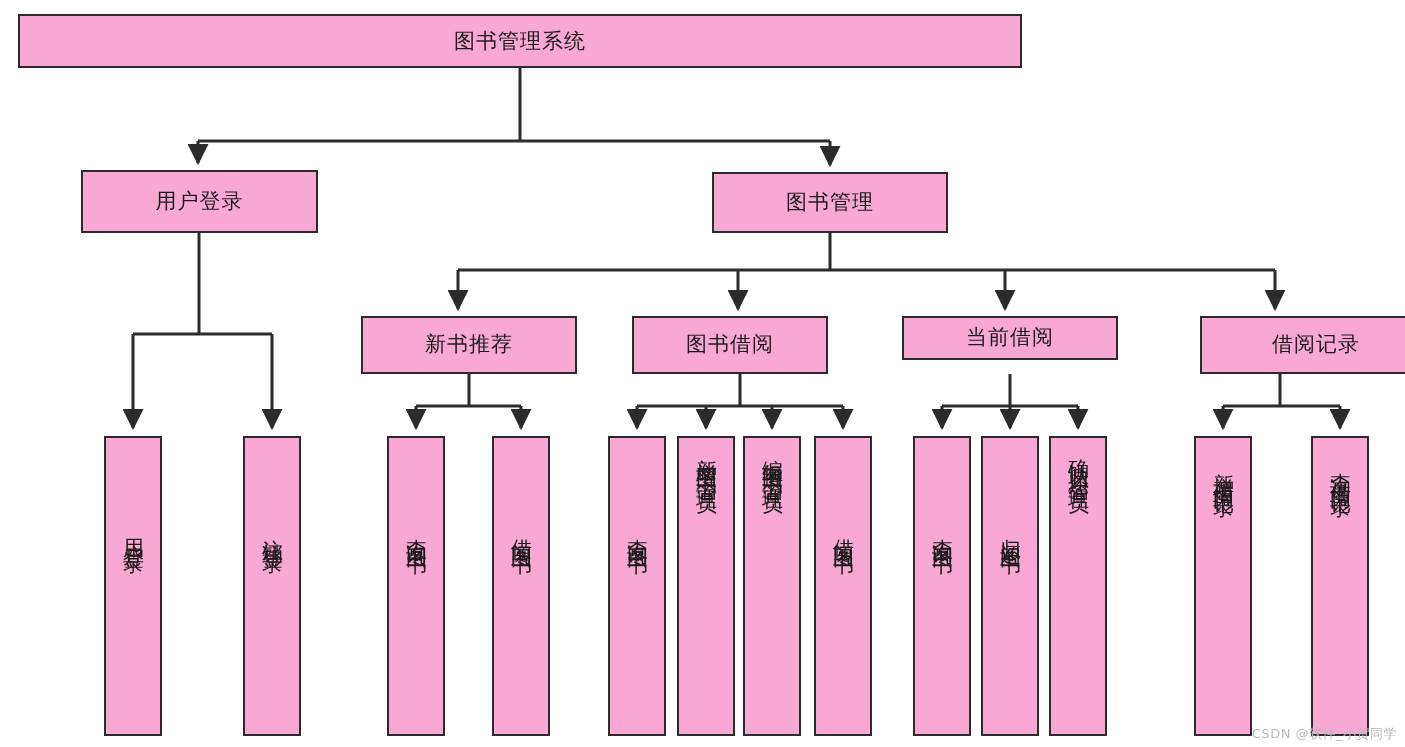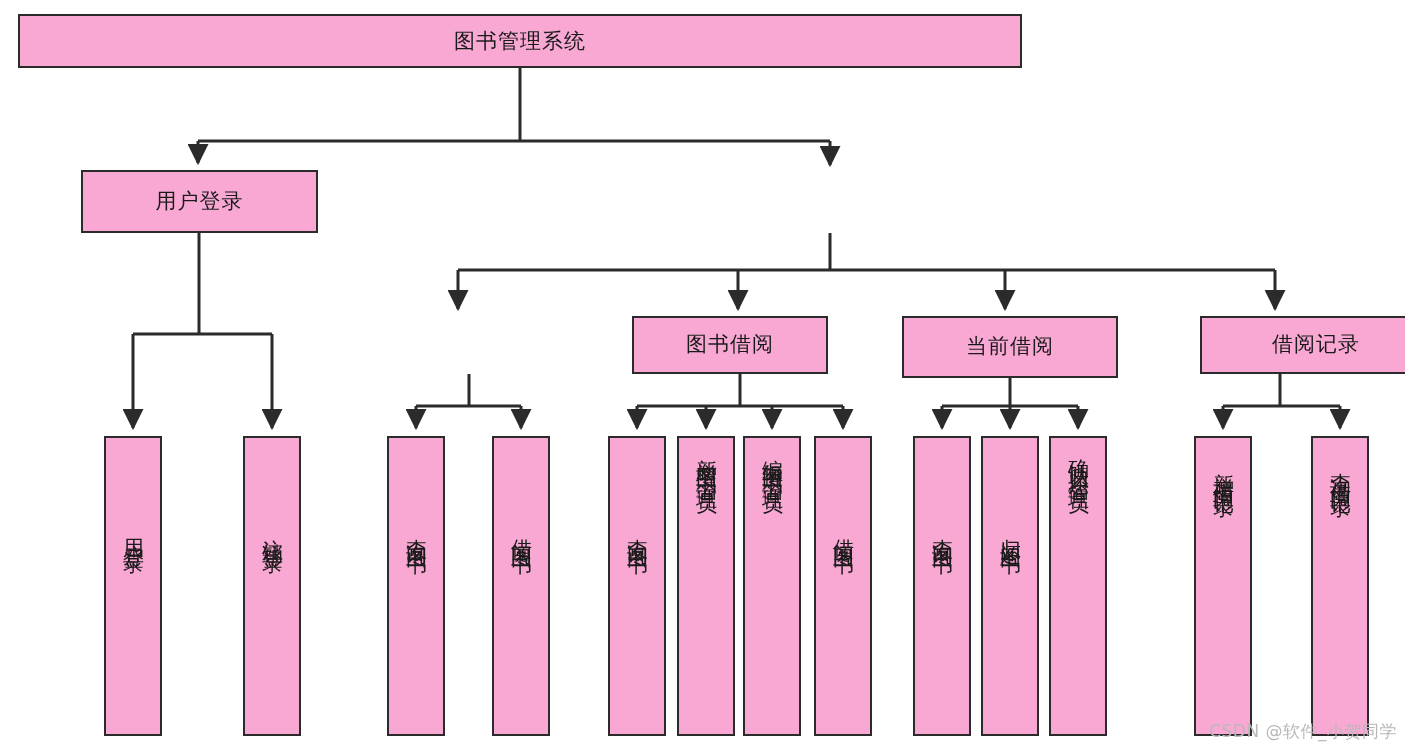--- a/index.html
+++ b/index.html
@@ -64,21 +64,21 @@
   .node-v.near .label {
     margin-top: 18px;
   }
   .node-v.top .label {
     margin-top: 4px;
   }
   .watermark {
     position: absolute;
     right: 8px;
     bottom: 4px;
-    font-size: 17px;
+    font-size: 13px;
     color: #b9b9b9;
     letter-spacing: 0.5px;
     z-index: 6;
     white-space: nowrap;
   }
 </style>
 </head>
 <body>
 
 <div id="canvas">
@@ -134,25 +134,31 @@
     </g>
   </svg>
 
   <div class="node node-root" style="left:18px; top:14px; width:1004px; height:54px;">
     <span class="label">图书管理系统</span>
   </div>
 
   <div class="node node-h" style="left:81px; top:170px; width:237px; height:63px;">
     <span class="label">用户登录</span>
   </div>
-
+  <div class="node node-h" style="left:712px; top:172px; width:236px; height:61px;">
+    <span class="label">图书管理</span>
+  </div>
+
+  <div class="node node-h" style="left:361px; top:316px; width:216px; height:58px;">
+    <span class="label">新书推荐</span>
+  </div>
   <div class="node node-h" style="left:632px; top:316px; width:196px; height:58px;">
     <span class="label">图书借阅</span>
   </div>
-  <div class="node node-h" style="left:902px; top:316px; width:216px; height:62px;text-align:right;">
+  <div class="node node-h" style="left:902px; top:316px; width:216px; height:44px;text-align:right;">
     <span class="label">当前借阅</span>
   </div>
   <div class="node node-h" style="left:1172px; top:316px; width:232px; height:58px;margin-left:28px;">
     <span class="label">借阅记录</span>
   </div>
 
   <div class="node node-v mid" style="left:104px; top:436px; width:58px; height:300px;">
     <span class="label">用户登录</span>
   </div>
   <div class="node node-v mid" style="left:243px; top:436px; width:58px; height:300px;">

